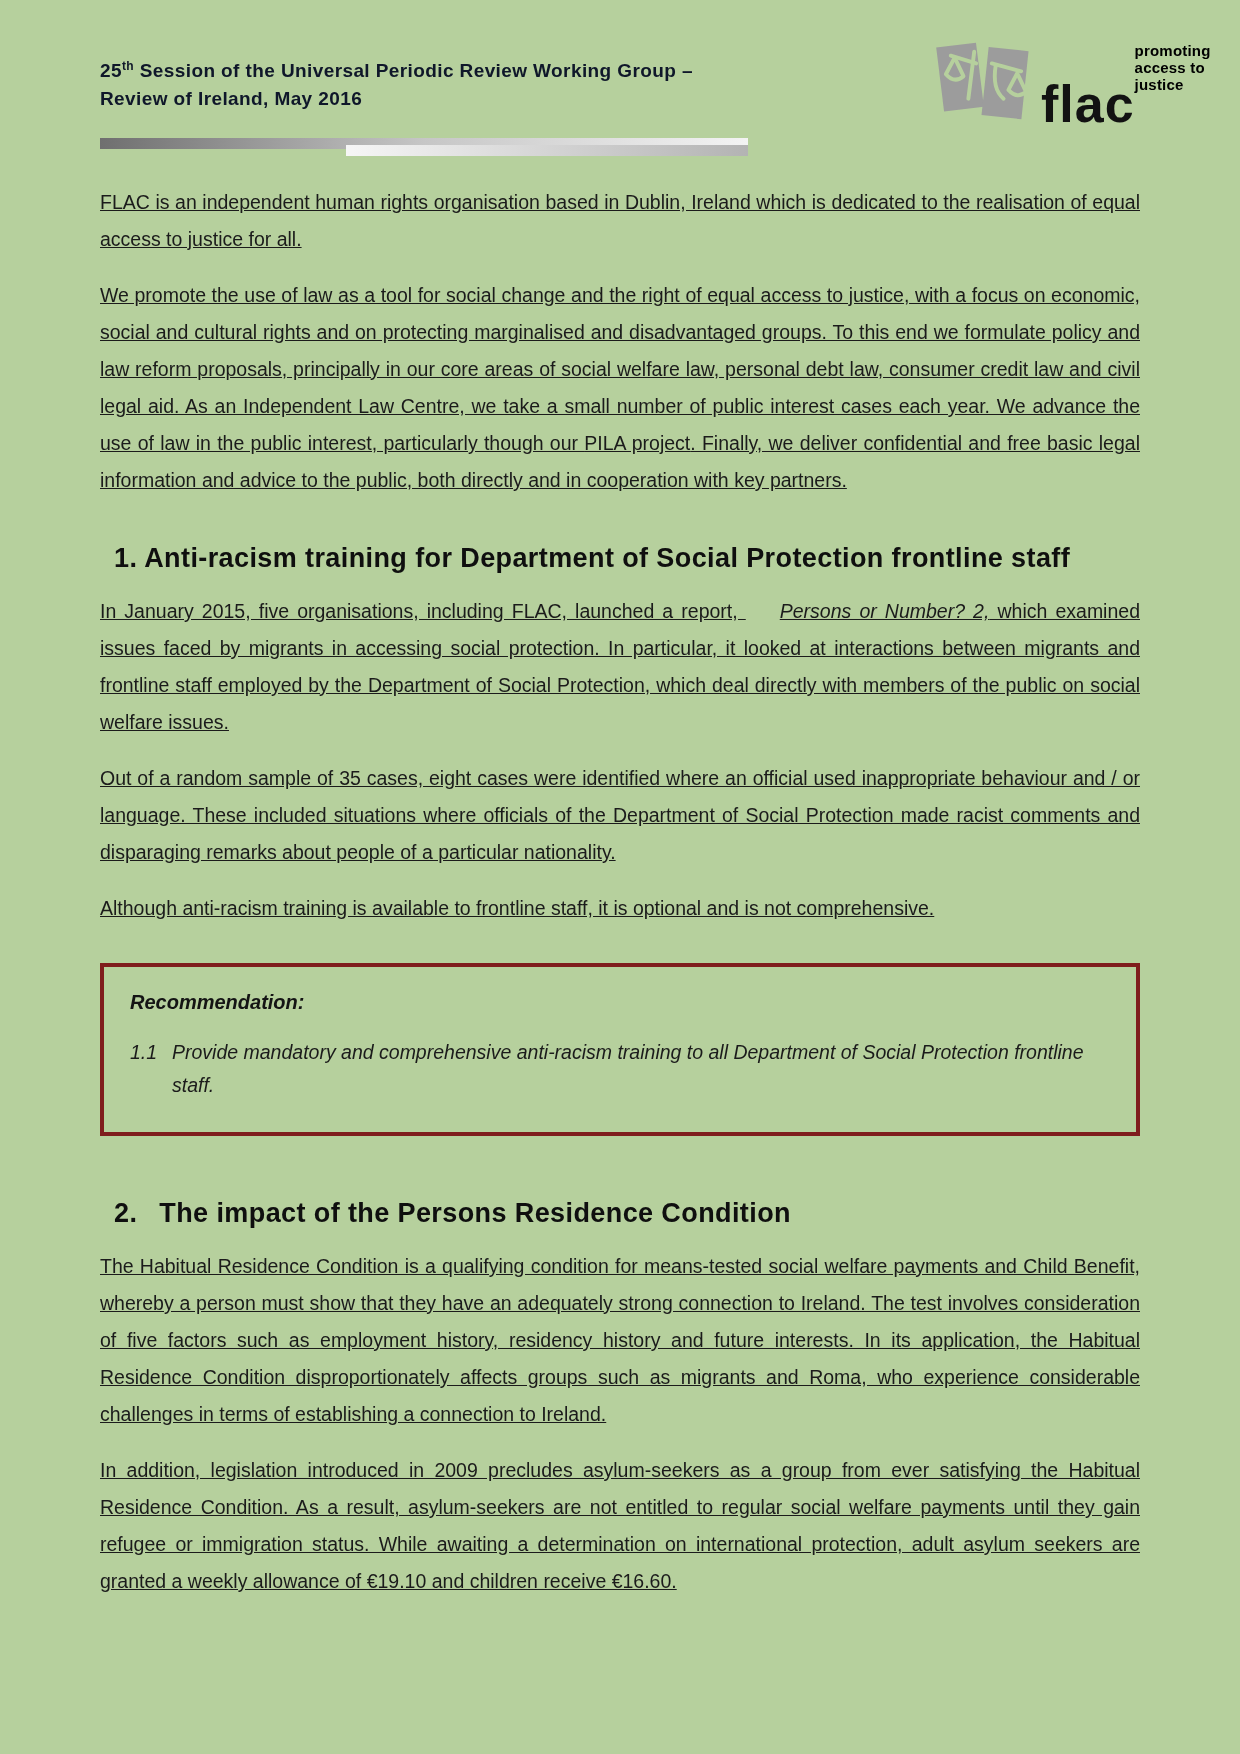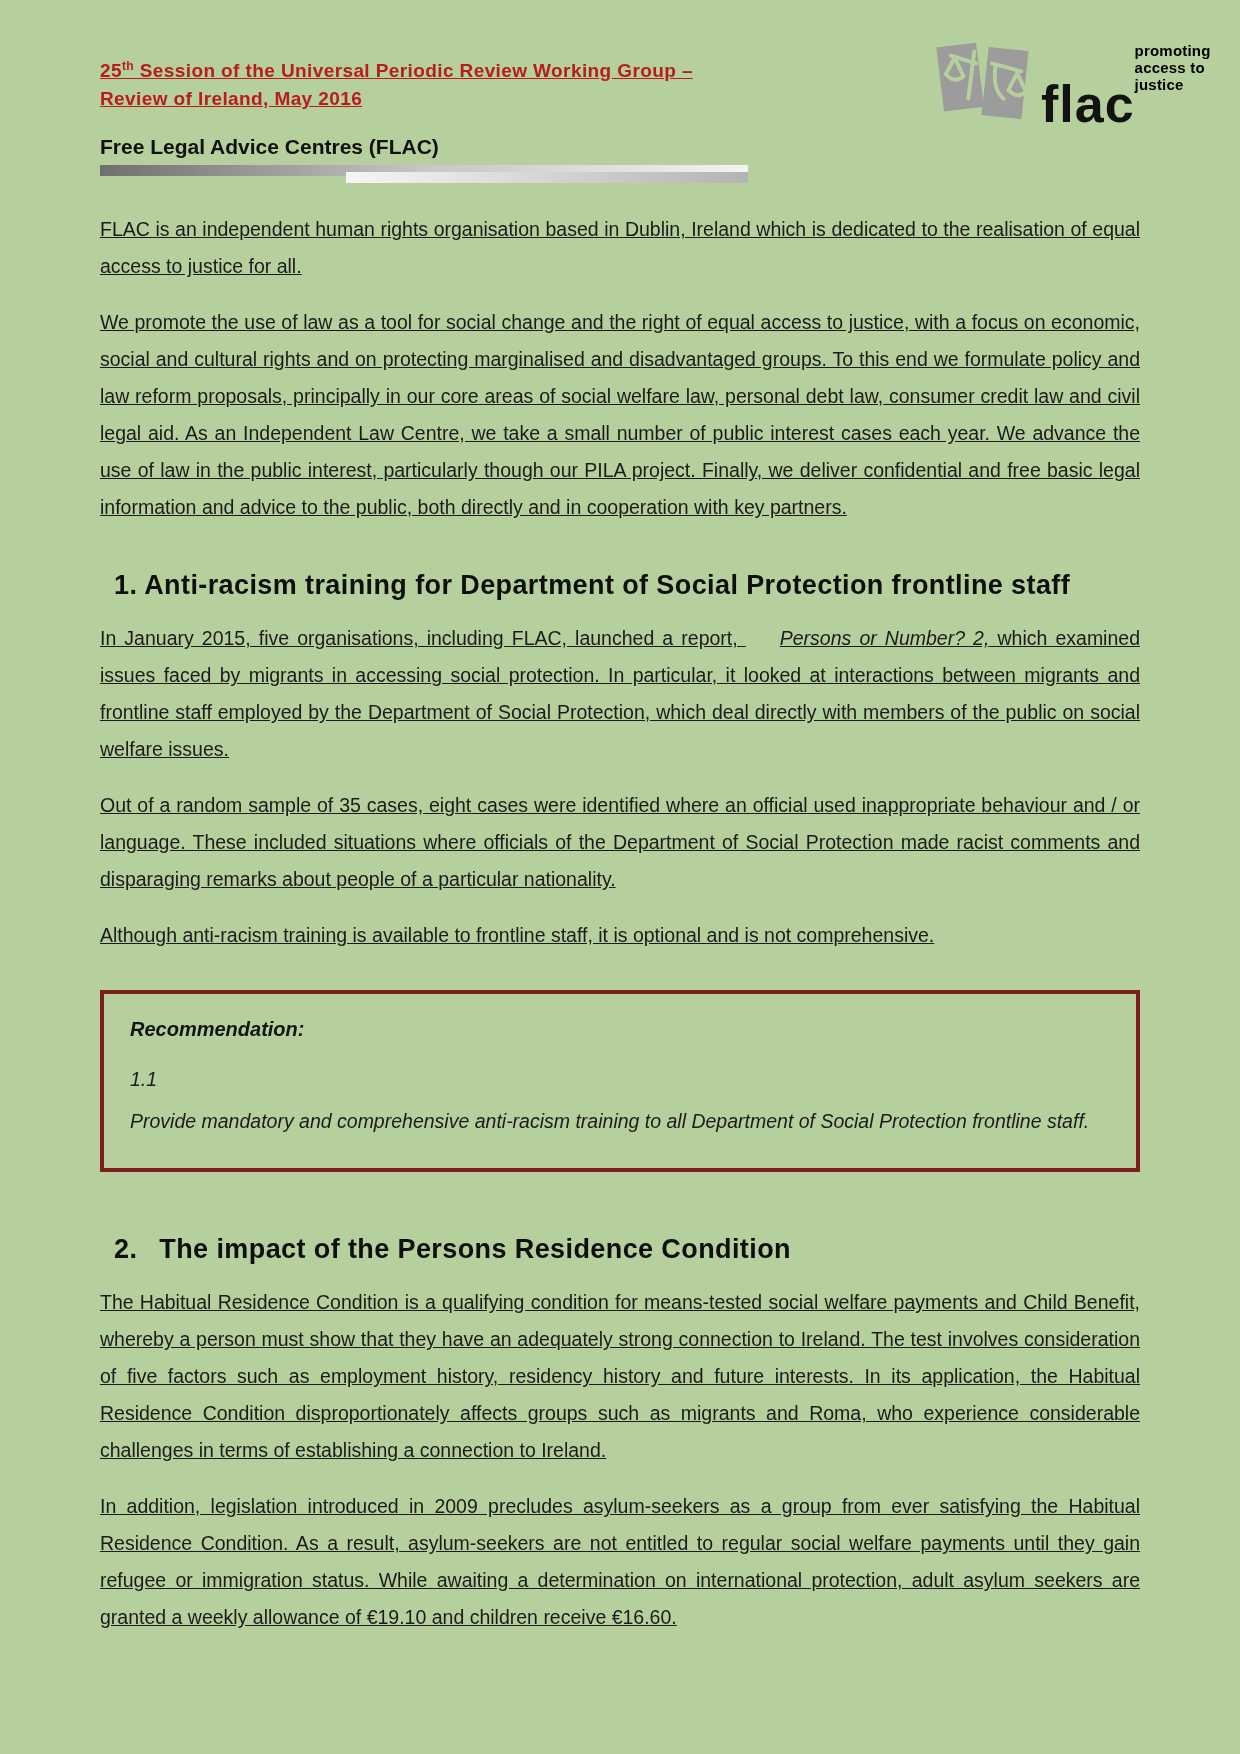--- a/index.html
+++ b/index.html
@@ -10,21 +10,21 @@
     font-family: "Liberation Sans", sans-serif;
     color: #1b1b1b;
     overflow: hidden;
   }
   .page { padding: 52px 100px 0 100px; width: 1240px; }
 
   
   .header-row { display: flex; justify-content: space-between; align-items: flex-start; }
   .session-title {
     font-size: 19px; font-weight: bold; line-height: 28px;
-    letter-spacing: 0.4px; color: #b91c1c; text-decoration: underline;
+    letter-spacing: 0.4px; color: #0f172a;
   }
   .session-title sup { font-size: 12px; }
   .org-name { margin-top: 22px; font-size: 21px; font-weight: bold; color: #111; }
 
   .logo-block { display: flex; flex-direction: row; align-items: flex-start; margin-top: -12px; width: 205px; }
   .logo-top { display: flex; align-items: flex-end; }
   .logo-wordmark {
     font-size: 52px; font-weight: bold; color: #121212;
     letter-spacing: 1px; line-height: 0.9; margin-left: 8px; margin-bottom: 4px;
   }
@@ -61,33 +61,32 @@
     font-size: 27px; font-weight: bold; letter-spacing: 0.4px; color: #0f0f0f;
   }
   .section-heading .num-gap { display: inline-block; width: 22px; }
 
   
   .rec-box {
     margin-top: 36px; border: 4px solid #7f1d1d;
     padding: 24px 26px 30px 26px;
   }
   .rec-label { font-size: 20px; font-weight: bold; font-style: italic; color: #141414; }
-  .rec-item { display: flex; margin-top: 22px; font-size: 19.5px; font-style: italic; line-height: 33px; flex-direction: column; }
+  .rec-item { display: flex; margin-top: 22px; font-size: 19.5px; font-style: italic; line-height: 33px; }
   .rec-item .rec-num { flex: 0 0 42px; }
   .rec-item .rec-text { flex: 1; }
 </style>
 </head>
 <body>
 
 <div class="page">
 
   <div class="header-row">
     <div class="header-left">
       <div class="session-title"><span>25</span><sup>th</sup><span> Session of the Universal Periodic Review Working Group –</span><br><span>Review of Ireland, May 2016</span></div>
-      <div class="org-name">Free Legal Advice Centres (FLAC)</div>
     </div>
 
     <div class="logo-block">
       <div class="logo-top">
         <span>
           <svg width="98" height="88" viewBox="0 0 100 90" aria-hidden="true">
             <rect x="5" y="5" width="41" height="66" fill="#9c9c9c" transform="rotate(-7 25 38)"></rect>
             <rect x="51" y="9" width="41" height="70" fill="#9c9c9c" transform="rotate(6 71 44)"></rect>
             <g fill="none" stroke="#b6d09d" stroke-width="4" stroke-linecap="round" stroke-linejoin="round">
               <path d="M40 12 L34 60"></path>

